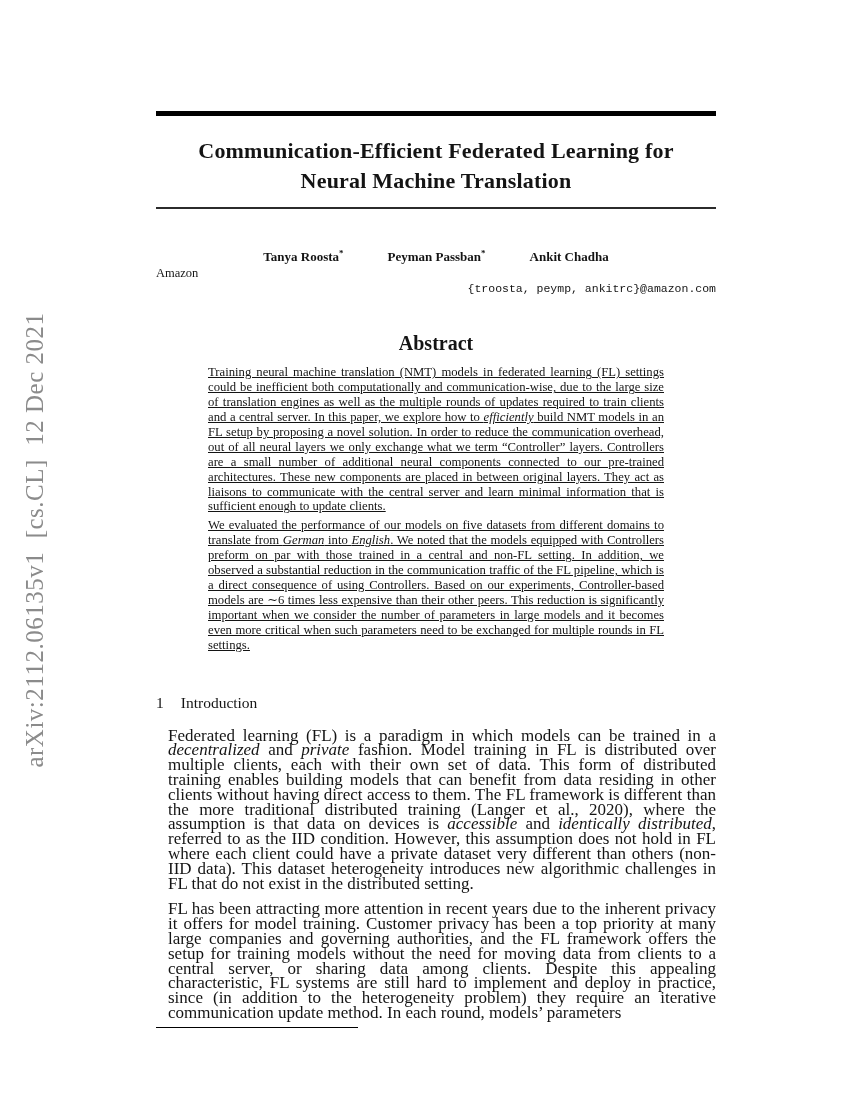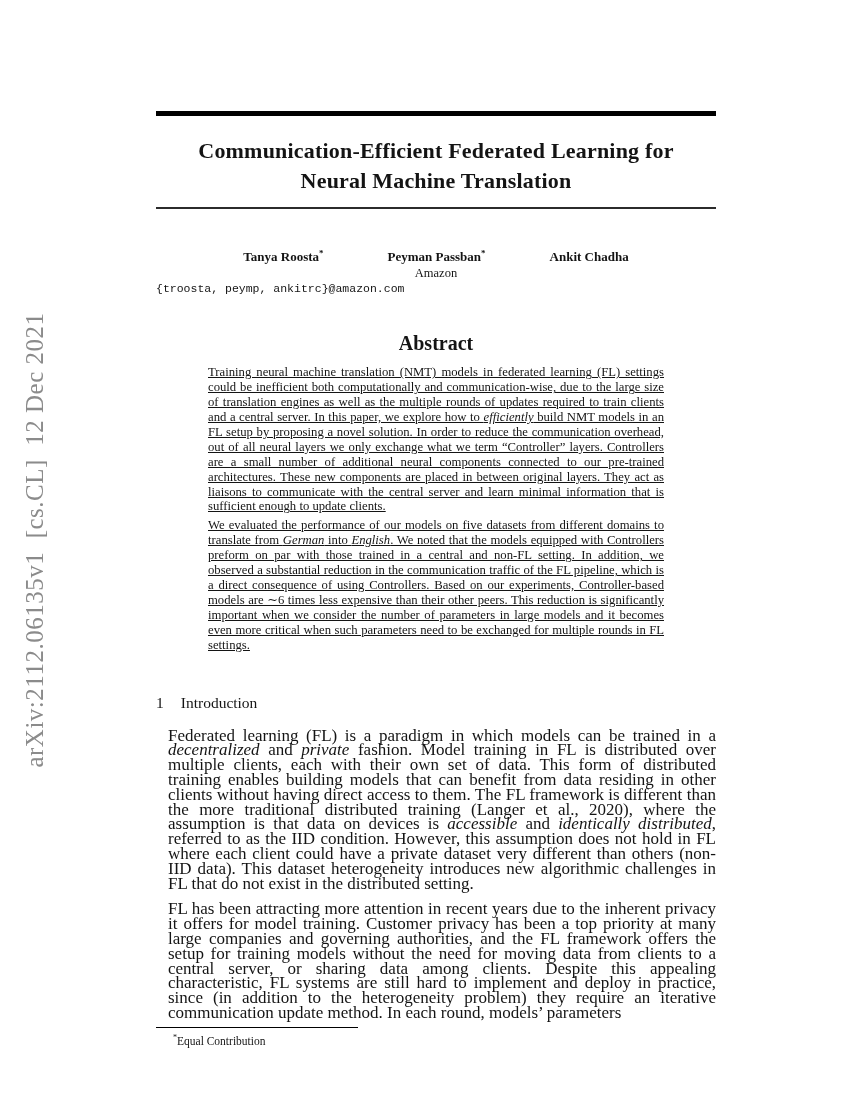--- a/index.html
+++ b/index.html
@@ -52,38 +52,38 @@
   .title span { display: block; }
   .rule-thin {
     margin-top: 11px;
     height: 2px;
     background: #2b2b2b;
   }
   .authors-row {
     margin-top: 37px;
     display: flex;
     justify-content: center;
-    gap: 64px;
+    gap: 44px;
     font-weight: bold;
     font-size: 13px;
     line-height: 15px;
   }
   .author sup {
     font-size: 9px;
     font-weight: bold;
   }
   .affiliation {
     margin-top: 2px;
-    text-align: center;
+    text-align: left;
     font-size: 12.5px;
     line-height: 14px;
   }
   .emails {
     margin-top: 2px;
-    text-align: left;
+    text-align: right;
     font-family: "Liberation Mono", monospace;
     font-size: 11.5px;
     line-height: 14px;
   }
   .abstract-heading {
     margin: 39px 0 0 0;
     text-align: center;
     font-size: 20px;
     line-height: 17px;
     font-weight: bold;
@@ -161,18 +161,15 @@
     </div>
 
     <h2 class="section-heading">
       <span class="sec-num">1</span><span>Introduction</span>
     </h2>
 
     <p class="body-para"><span>Federated learning (FL) is a paradigm in which models can be trained in a </span><i>decentralized</i><span> and </span><i>private</i><span> fashion. Model training in FL is distributed over multiple clients, each with their own set of data. This form of distributed training enables building models that can benefit from data residing in other clients without having direct access to them. The FL framework is different than the more traditional distributed training (Langer et al., 2020), where the assumption is that data on devices is </span><i>accessible</i><span> and </span><i>identically distributed</i><span>, referred to as the IID condition. However, this assumption does not hold in FL where each client could have a private dataset very different than others (non-IID data). This dataset heterogeneity introduces new algorithmic challenges in FL that do not exist in the distributed setting.</span></p>
     <p class="body-para"><span>FL has been attracting more attention in recent years due to the inherent privacy it offers for model training. Customer privacy has been a top priority at many large companies and governing authorities, and the FL framework offers the setup for training models without the need for moving data from clients to a central server, or sharing data among clients. Despite this appealing characteristic, FL systems are still hard to implement and deploy in practice, since (in addition to the heterogeneity problem) they require an iterative communication update method. In each round, models’ parameters</span></p>
 
     <div class="footnote-rule"></div>
-    <div class="footnote">
-      <sup>*</sup><span>Equal Contribution</span>
-    </div>
 
   </div>
 </div>
 
 </body></html>

